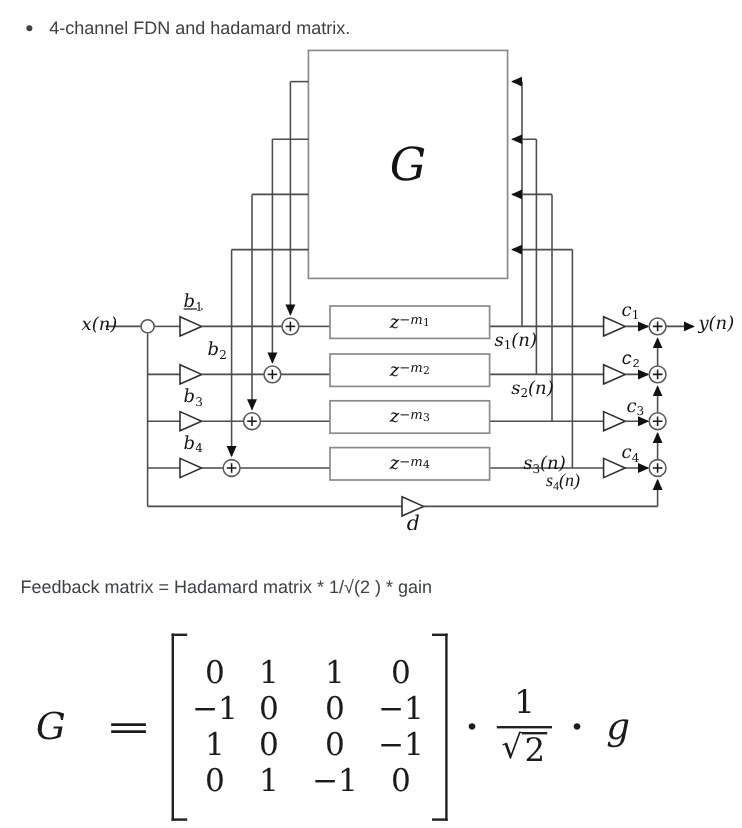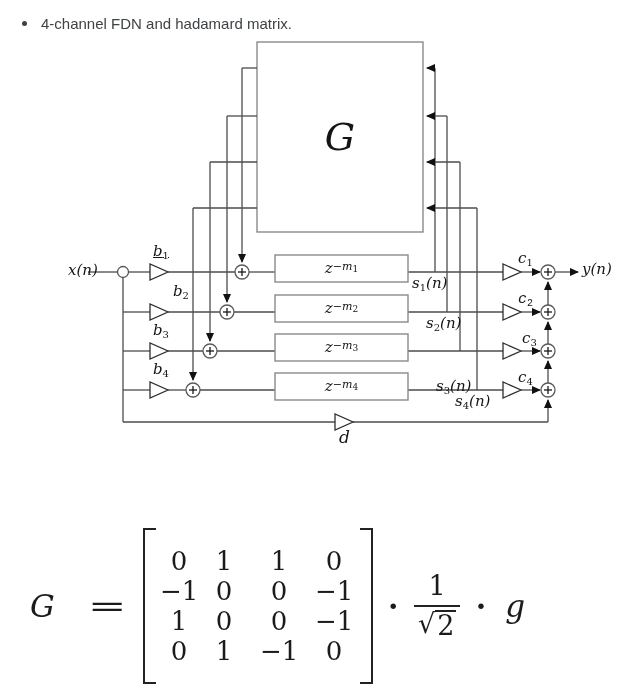--- a/index.html
+++ b/index.html
@@ -217,24 +217,25 @@
         <sup><span>−m</span><sub>3</sub></sup>
       </div>
     <span class="lbl math" style="left:436px;top:355px;margin-top:24px;"><span>s</span><sub>3</sub><span>(n)</span></span>
     <span class="lbl math" style="left:490px;top:331px;margin-left:32px;"><span>c</span><sub>3</sub></span>
 
     <span class="lbl math" style="left:153px;top:362px;"><span>b</span><sub>4</sub></span>
     <div class="delay-lbl math" style="left:275px;top:372px;width:133px;height:27px;">
         <span>z</span>
         <sup><span>−m</span><sub>4</sub></sup>
       </div>
-    <span class="lbl math" style="left:455px;top:394px;"><span>s</span><sub>4</sub><span>(n)</span></span>
+    <span class="lbl math" style="left:455px;top:394px;font-family:Liberation Serif, serif;"><span>s</span><sub>4</sub><span>(n)</span></span>
     <span class="lbl math" style="left:518px;top:370px;text-align:center;"><span>c</span><sub>4</sub></span>
   </div>
 
+  <div class="note">Feedback matrix = Hadamard matrix * 1/√(2 ) * gain</div>
 
   <div class="equation">
     <span class="eq-lhs">G</span>
     <span class="eq-eq">=</span>
     <span class="bracket left"></span>
     <div class="mgrid">
       <span>0</span>
       <span>1</span>
       <span>1</span>
       <span>0</span>

